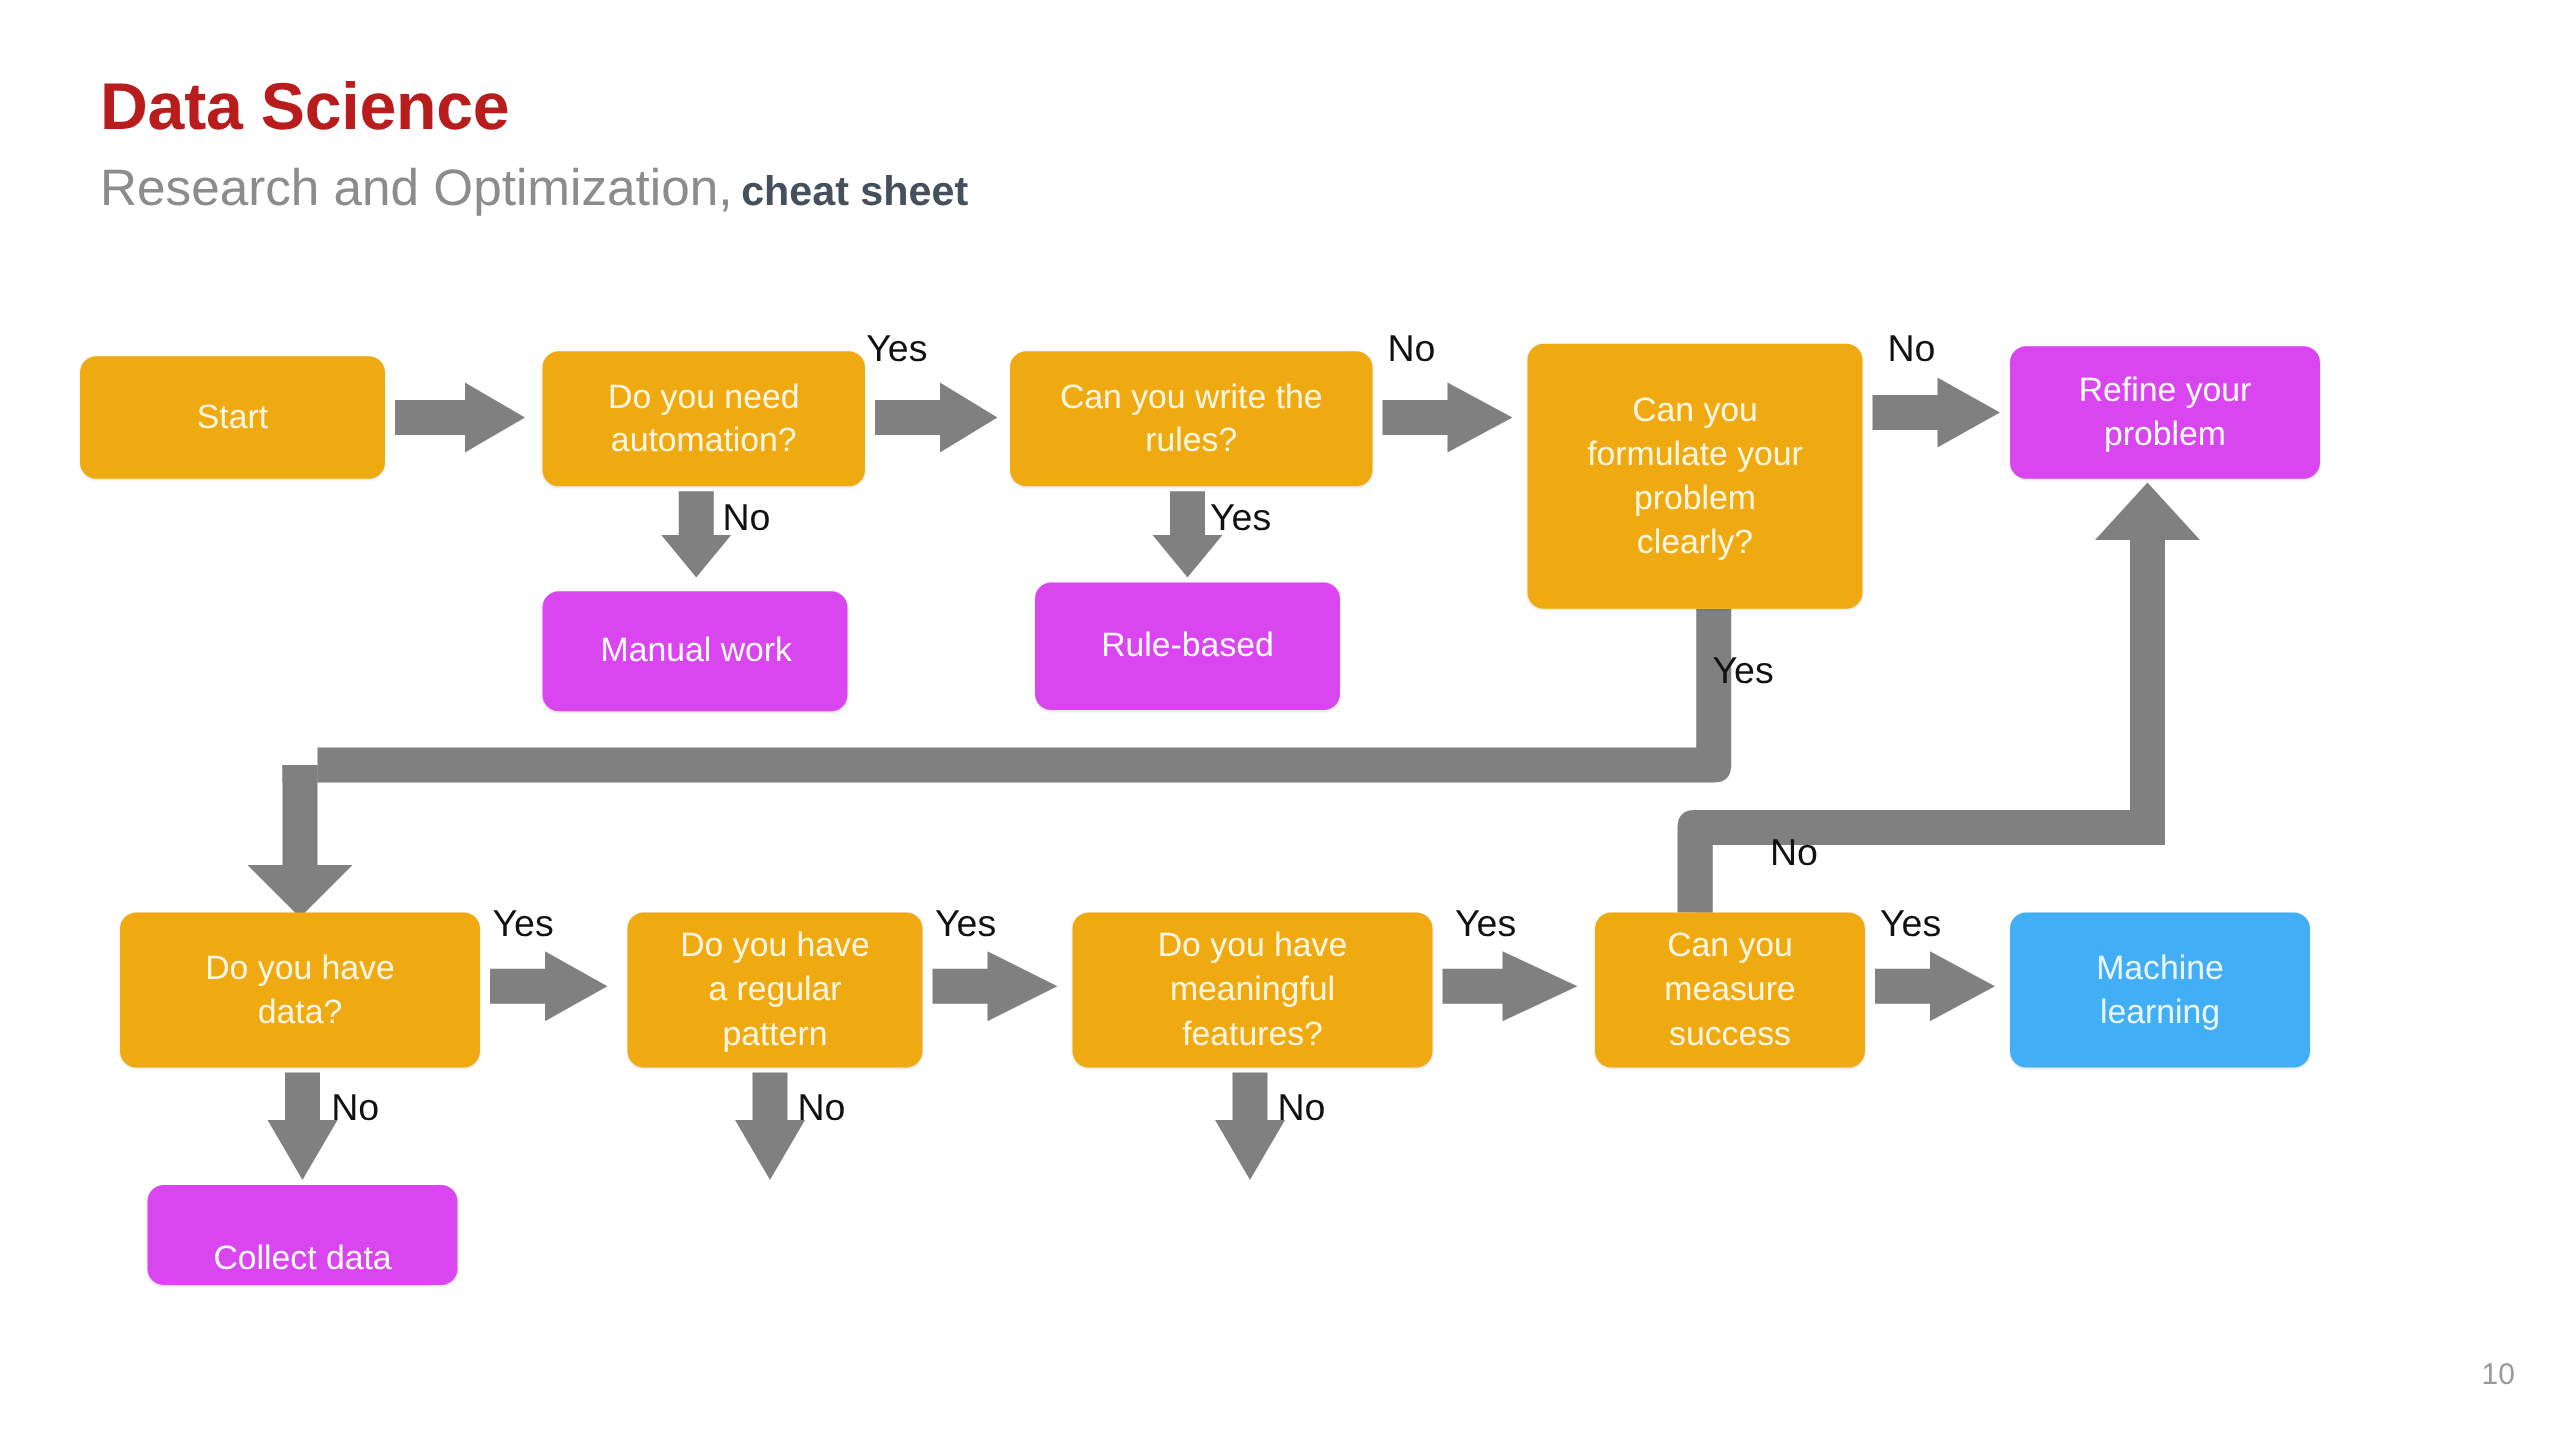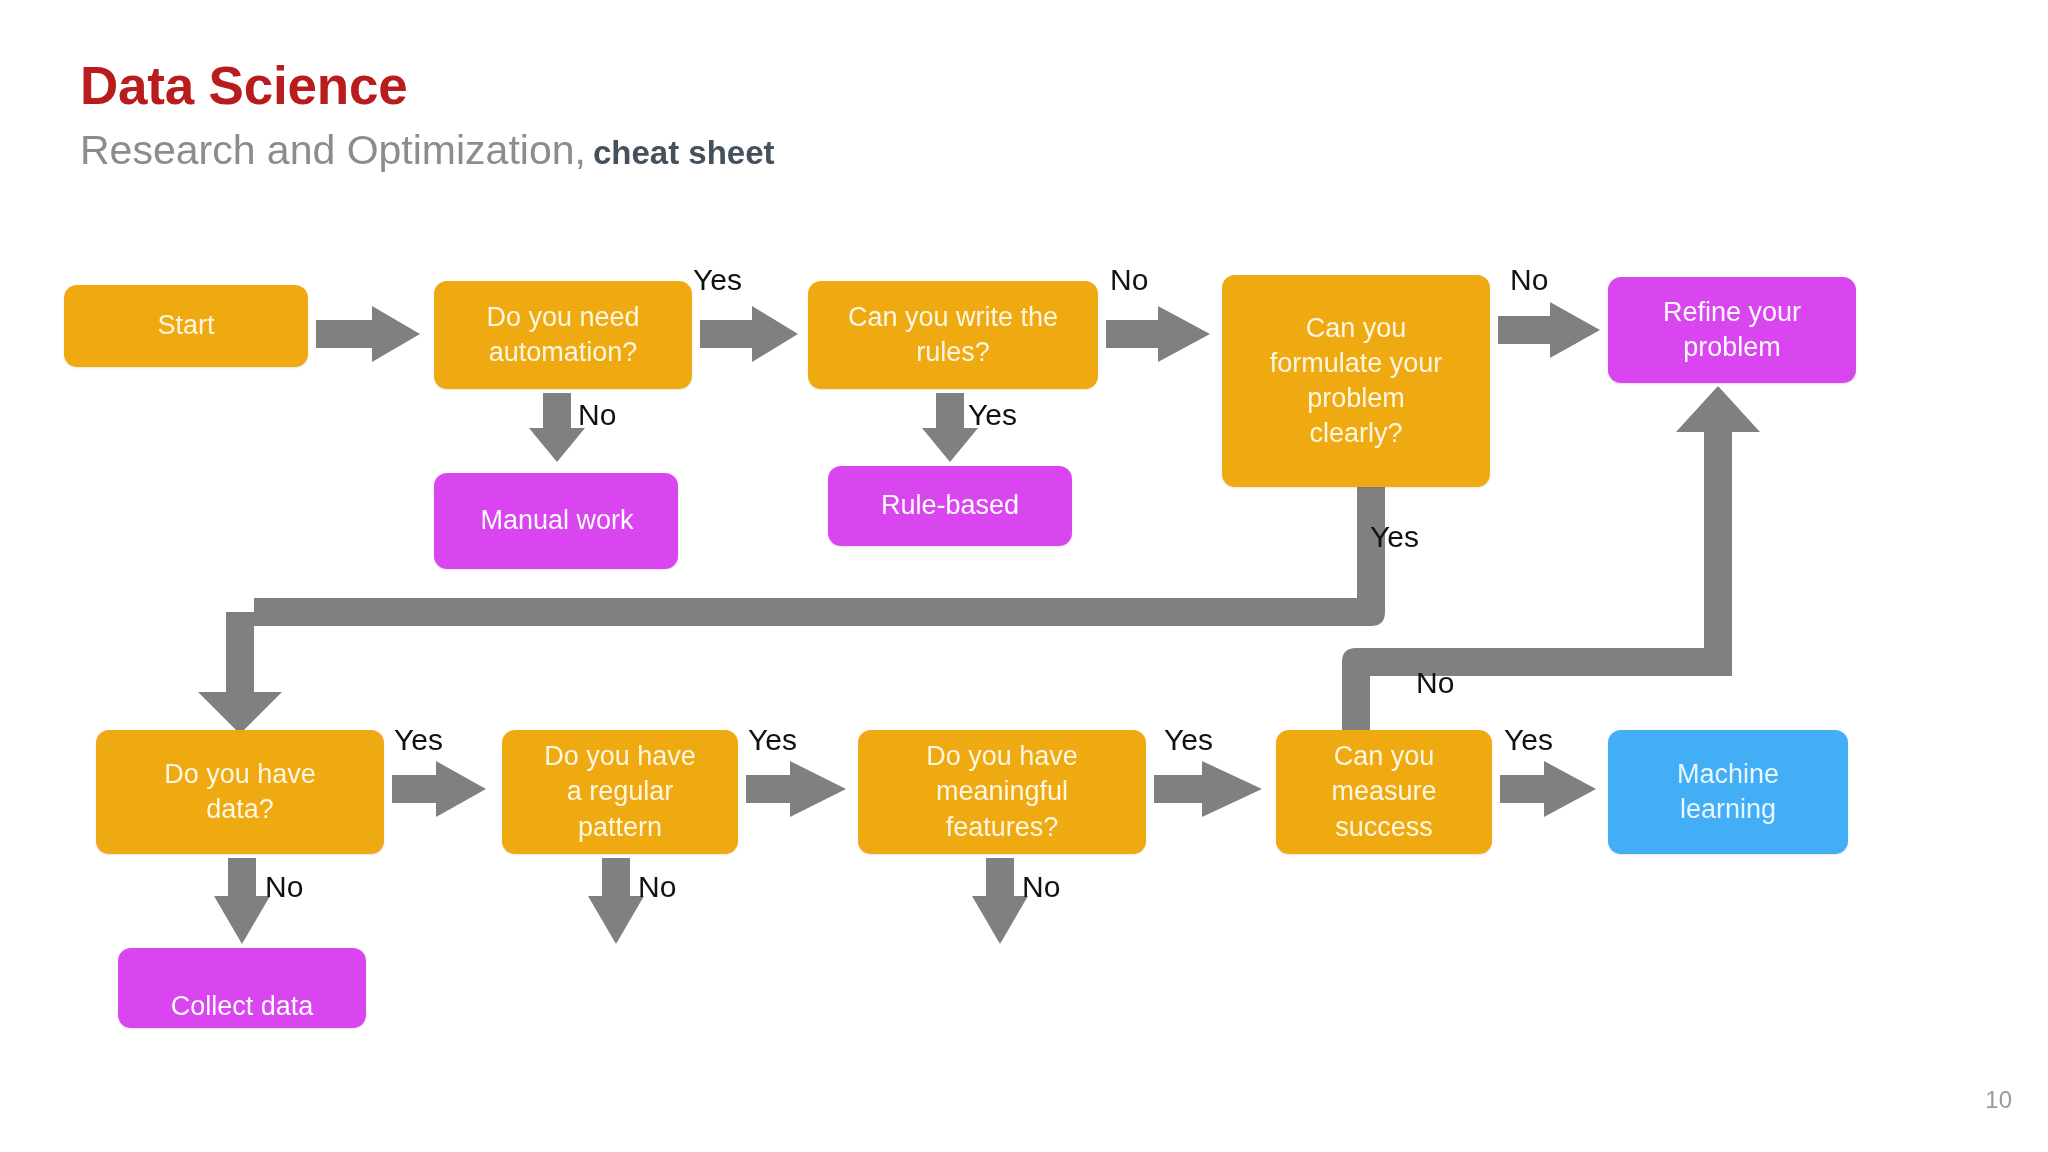--- a/index.html
+++ b/index.html
@@ -212,39 +212,39 @@
                  L1718,648
                  L1718,648 Z" fill="none"></path>
         <path d="M1370,730 L1370,662 L1356,662 L1356,730 Z" fill="#808080"></path>
         <path d="M1356,648 L1356,676 L1718,676 L1718,648 Z" fill="#808080"></path>
         <path d="M1356,648 Q1342,648 1342,662 L1342,730 L1370,730 L1370,662 L1370,648 Z" fill="#808080"></path>
         <path d="M1718,676 L1718,648 L1370,648 Q1356,648 1356,662 L1356,676 Z" fill="#808080"></path>
         <path d="M1704,676 L1732,676 L1732,432 L1760,432 L1718,386 L1676,432 L1704,432 Z" fill="#808080"></path>
       </g>
     </svg>
 
-    <div class="node orange" style="left:64px; top:285px; width:244px; height:82px;">
+    <div class="node orange" style="left:64px; top:285px; width:244px; height:98px;">
       <span>Start</span>
     </div>
 
     <div class="node orange" style="left:434px; top:281px; width:258px; height:108px;">
       <span>Do you need
 automation?</span>
     </div>
 
     <div class="node gray" style="left:434px; top:473px; width:244px; height:96px;padding-left:12px;">
       <span>Manual work</span>
     </div>
 
     <div class="node orange" style="left:808px; top:281px; width:290px; height:108px;">
       <span>Can you write the
 rules?</span>
     </div>
 
-    <div class="node gray" style="left:828px; top:466px; width:244px; height:80px;">
+    <div class="node gray" style="left:828px; top:466px; width:244px; height:102px;">
       <span>Rule-based</span>
     </div>
 
     <div class="node orange" style="left:1222px; top:275px; width:268px; height:212px;">
       <span>Can you
 formulate your
 problem
 clearly?</span>
     </div>
 

